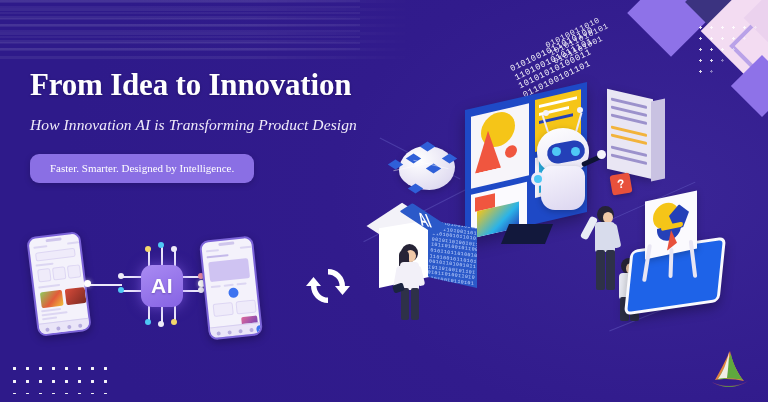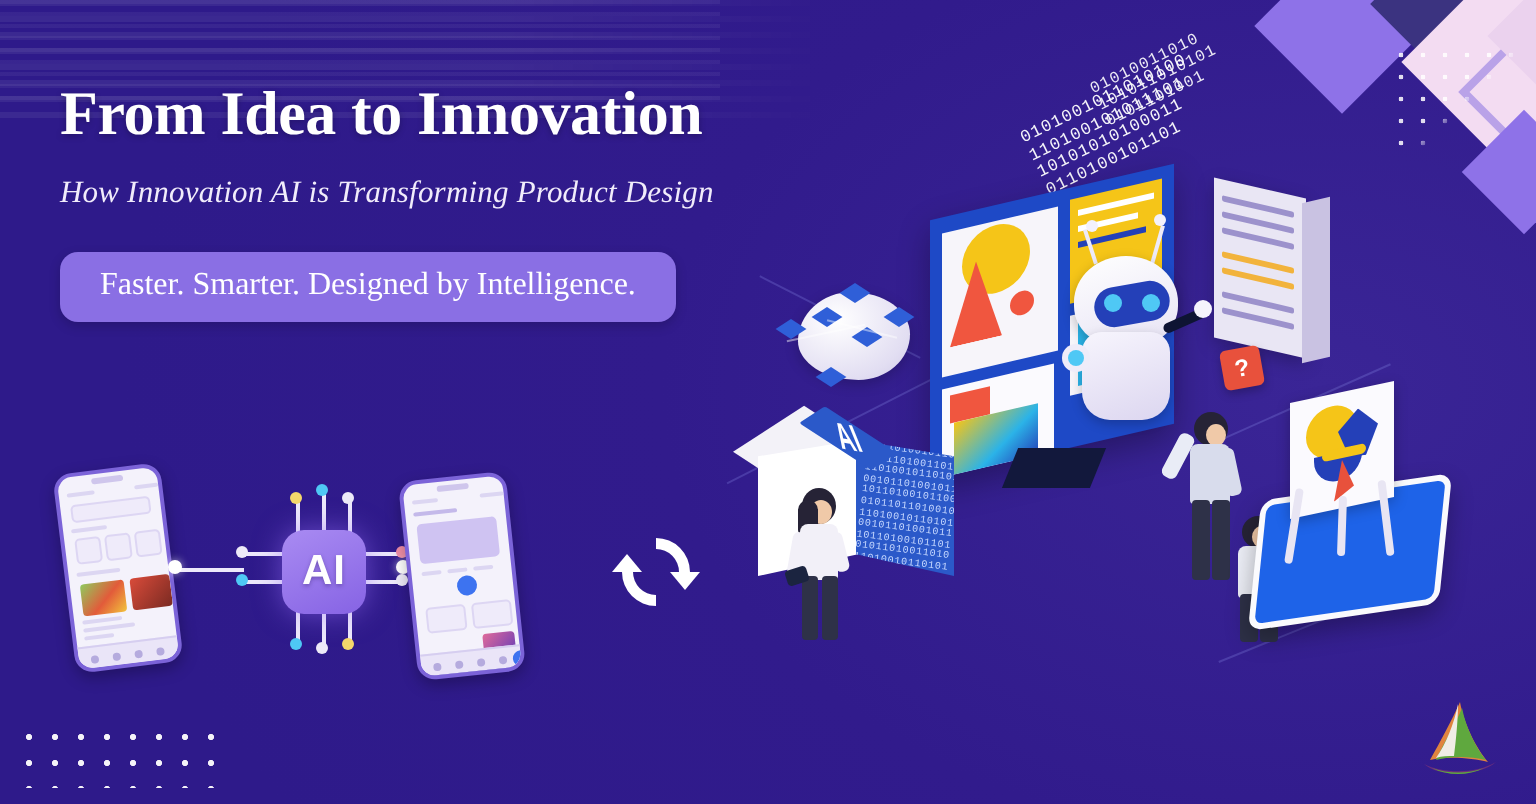--- a/index.html
+++ b/index.html
@@ -63,35 +63,35 @@
   }
 
   
   .dotgrid-bl {
     position:absolute; left:8px; top:362px; width:106px; height:32px;
     background-image:radial-gradient(circle, rgba(255,255,255,0.95) 1.4px, transparent 1.7px);
     background-size:13px 13px;
   }
 
   
-  .textblock { position:absolute; left:30px; top:40px; width:420px; z-index:40; }
+  .textblock { position:absolute; left:30px; top:68px; width:420px; z-index:40; }
   .headline {
     font-size:31px; font-weight:700; color:#FFFFFF;
     letter-spacing:-0.2px; line-height:1.12;
     text-shadow:0 1px 3px rgba(0,0,0,0.25);
   }
   .subhead {
     margin-top:13px;
     font-size:15.5px; font-style:italic; color:#F1ECFB;
     letter-spacing:0.1px;
   }
   .badge {
     display:inline-block; margin-top:20px;
     background:#8A6FE4; color:#FFFFFF;
-    font-size:16px; padding:8px 20px 9px 20px;
+    font-size:11px; padding:8px 20px 9px 20px;
     border-radius:9px;
     box-shadow:0 2px 6px rgba(0,0,0,0.18);
     white-space:nowrap;
   }
 
   
   .illus-left { position:absolute; left:18px; top:228px; width:330px; height:130px; z-index:30; }
 
   .phone {
     position:absolute; width:54px; height:100px;

